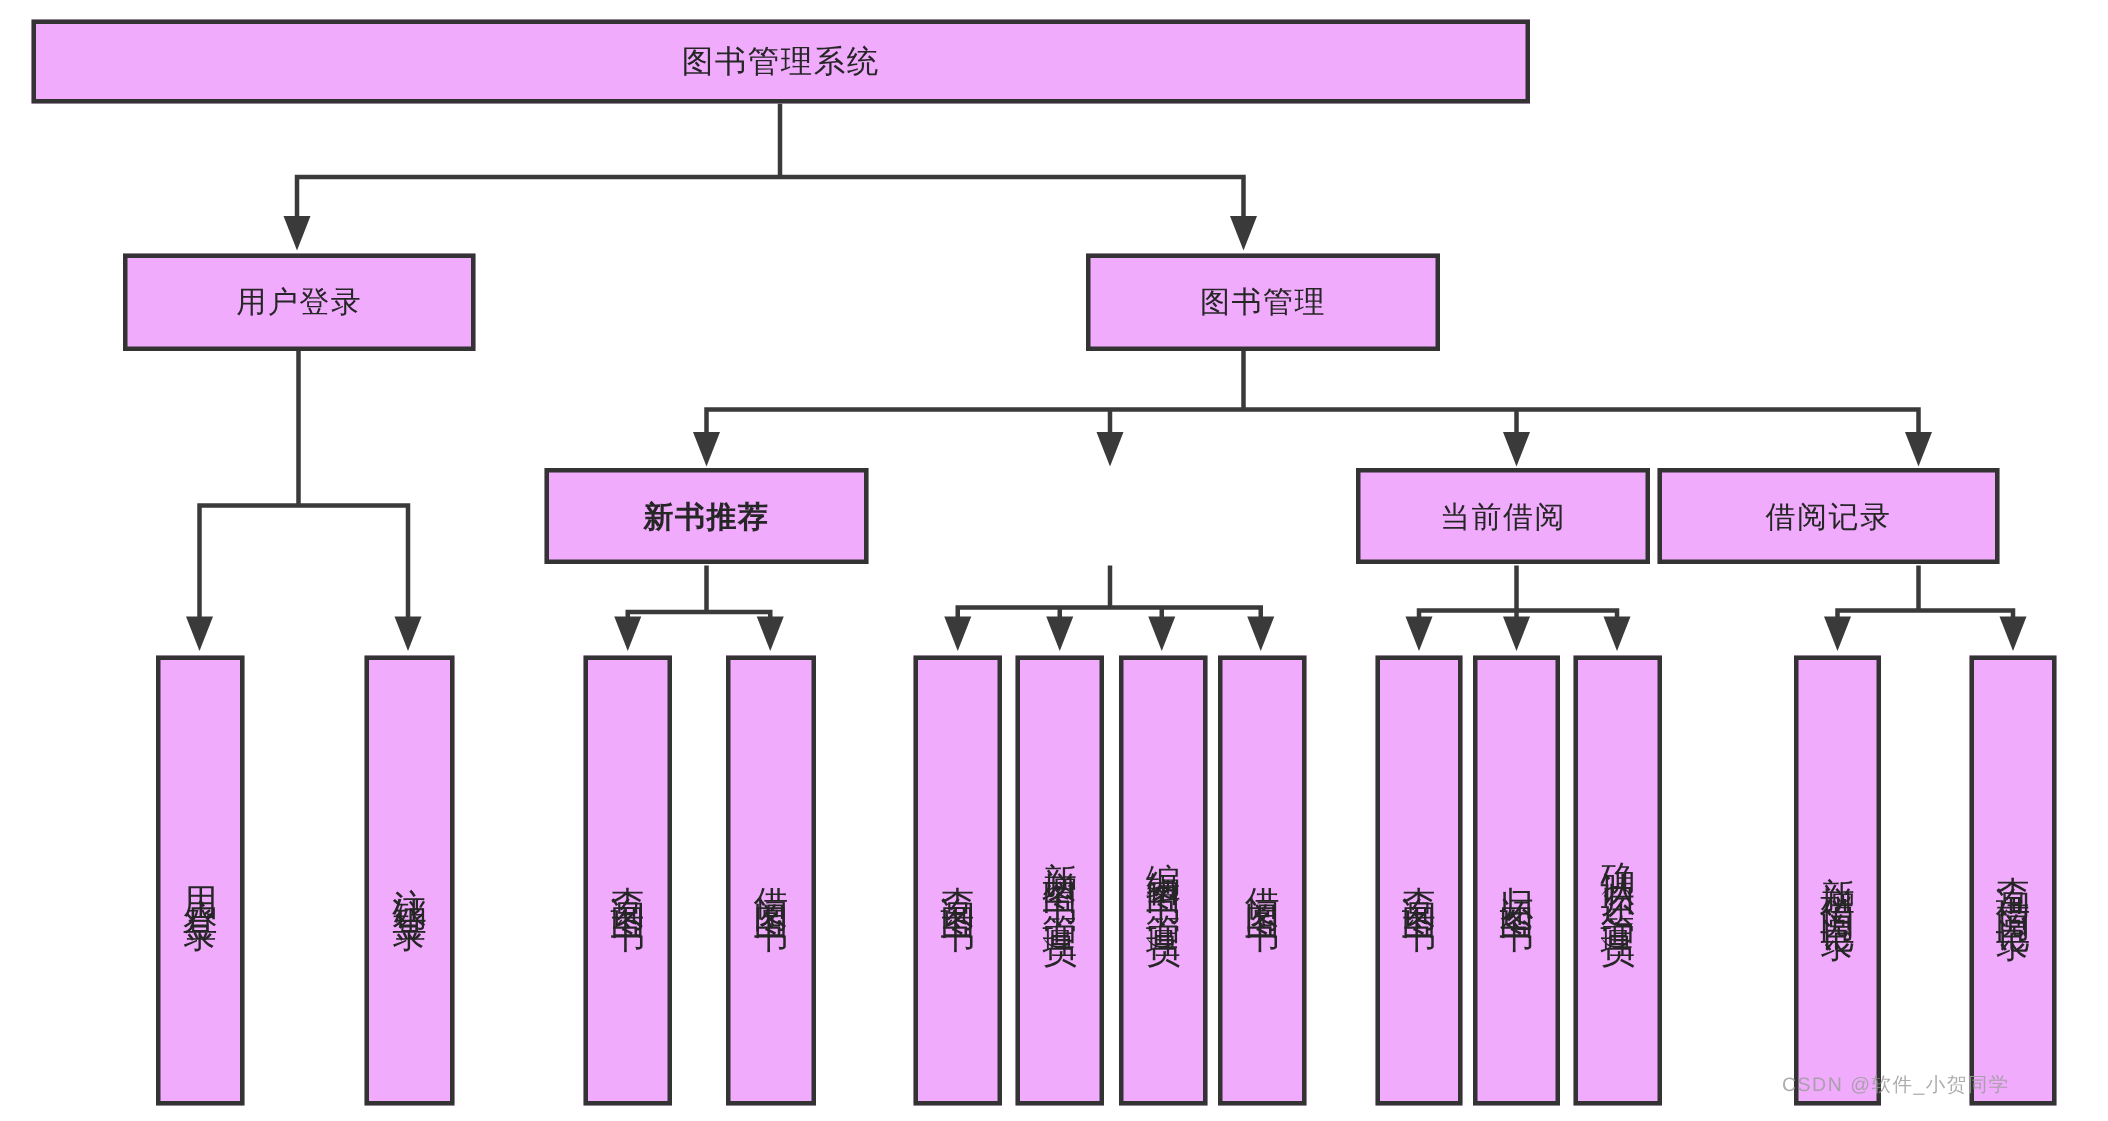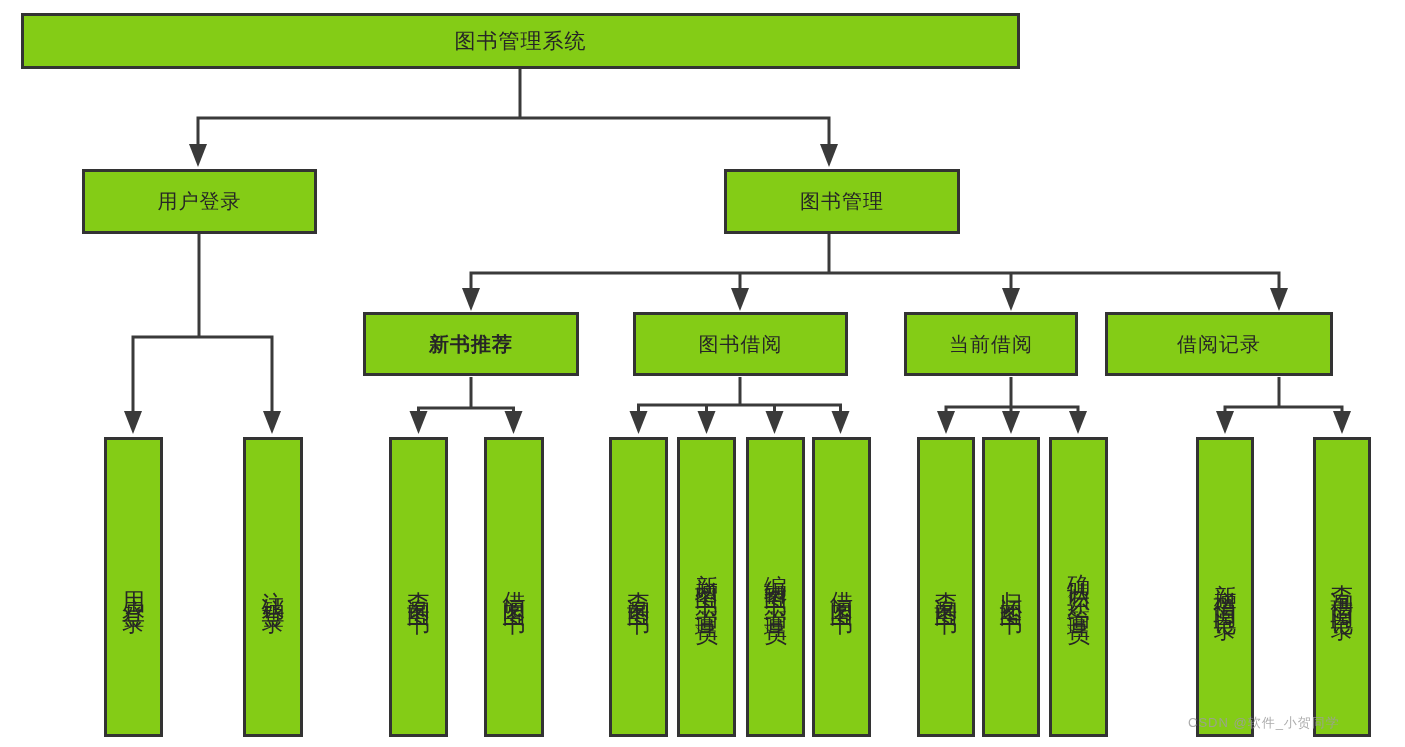--- a/index.html
+++ b/index.html
@@ -18,21 +18,21 @@
   #connectors {
     position: absolute;
     left: 0; top: 0;
     width: 1405px;
     height: 747px;
   }
   .node {
     position: absolute;
     box-sizing: border-box;
     border: 3px solid #333333;
-    background: #84cc16;
+    background: #f0abfc;
     display: flex;
     align-items: center;
     justify-content: center;
     color: #262626;
   }
   .node.h span {
     font-size: 20px;
     letter-spacing: 1px;
     white-space: nowrap;
   }
@@ -124,24 +124,21 @@
   <div class="node h" style="left:82px; top:169px; width:235px; height:65px;">
     <span>用户登录</span>
   </div>
   <div class="node h" style="left:724px; top:169px; width:236px; height:65px;">
     <span>图书管理</span>
   </div>
 
   <div class="node h" style="left:363px; top:312px; width:216px; height:64px;font-weight:bold;">
     <span>新书推荐</span>
   </div>
-  <div class="node h" style="left:633px; top:312px; width:215px; height:64px;">
-    <span>图书借阅</span>
-  </div>
-  <div class="node h" style="left:904px; top:312px; width:174px; height:64px;text-align:right;">
+  <div class="node h" style="left:904px; top:312px; width:196px; height:64px;text-align:right;">
     <span>当前借阅</span>
   </div>
   <div class="node h" style="left:1105px; top:312px; width:228px; height:64px;">
     <span>借阅记录</span>
   </div>
 
   <div class="node v" style="left:104px; top:437px; width:59px; height:300px;">
     <span>用户登录</span>
   </div>
   <div class="node v" style="left:243px; top:437px; width:60px; height:300px;">

